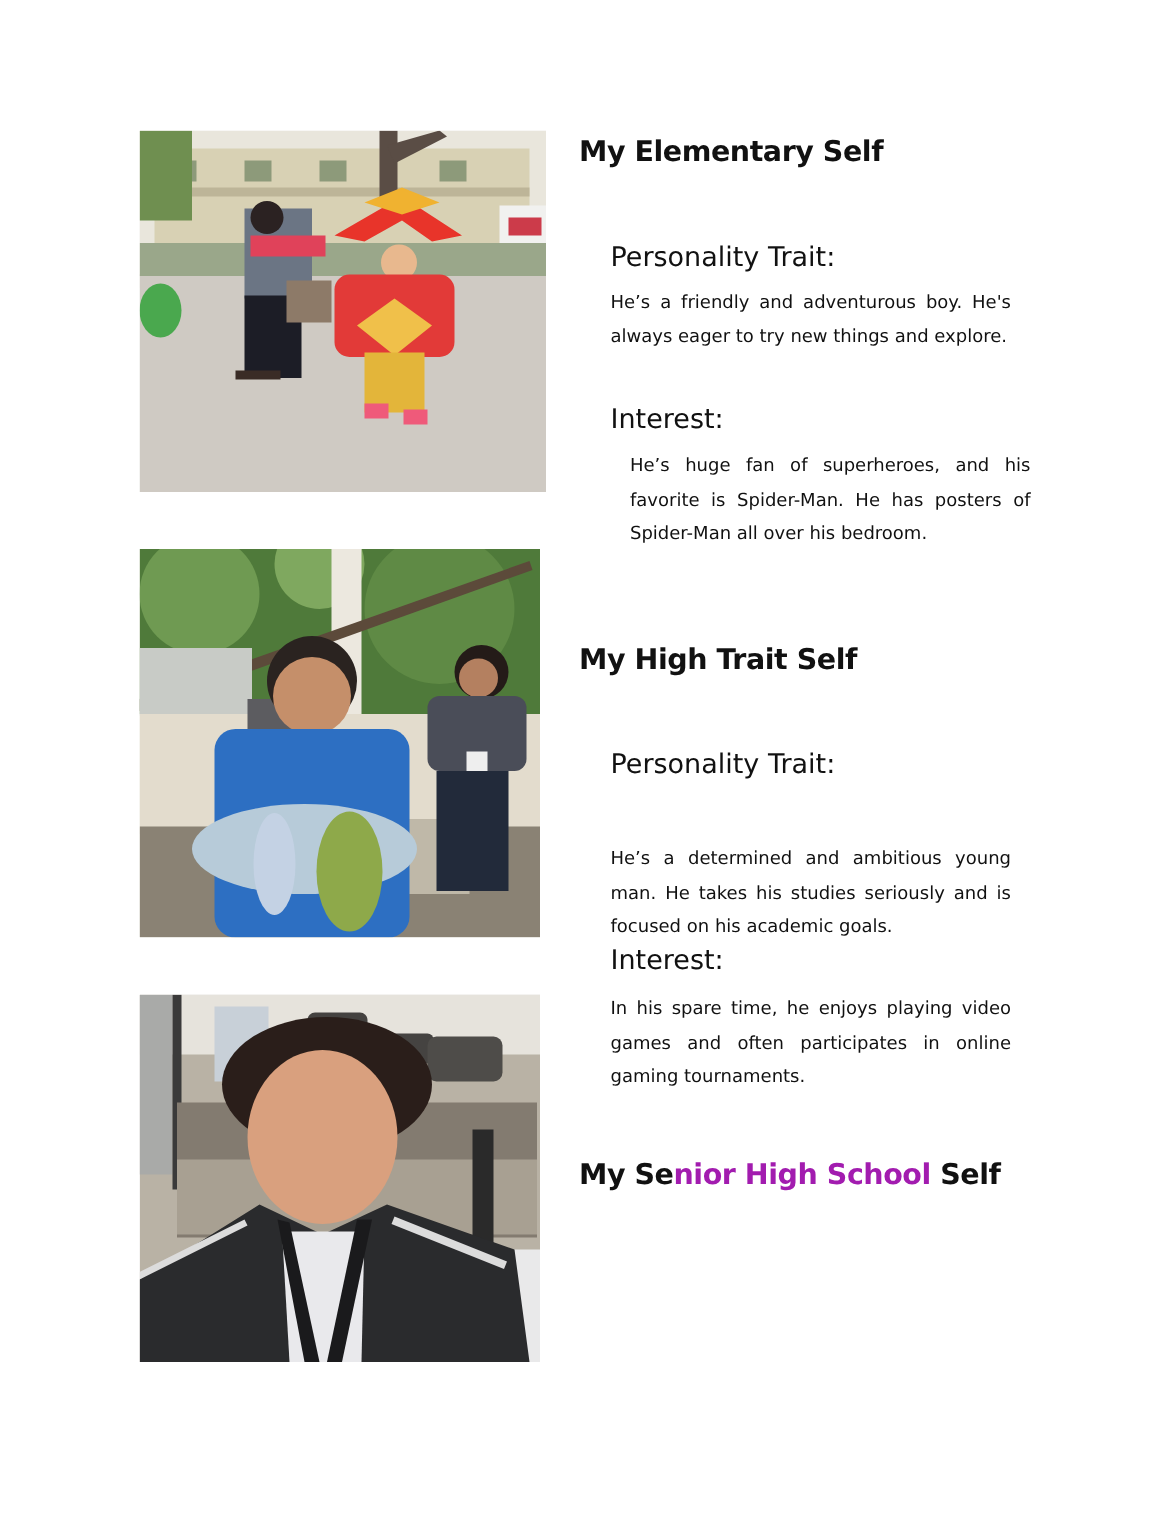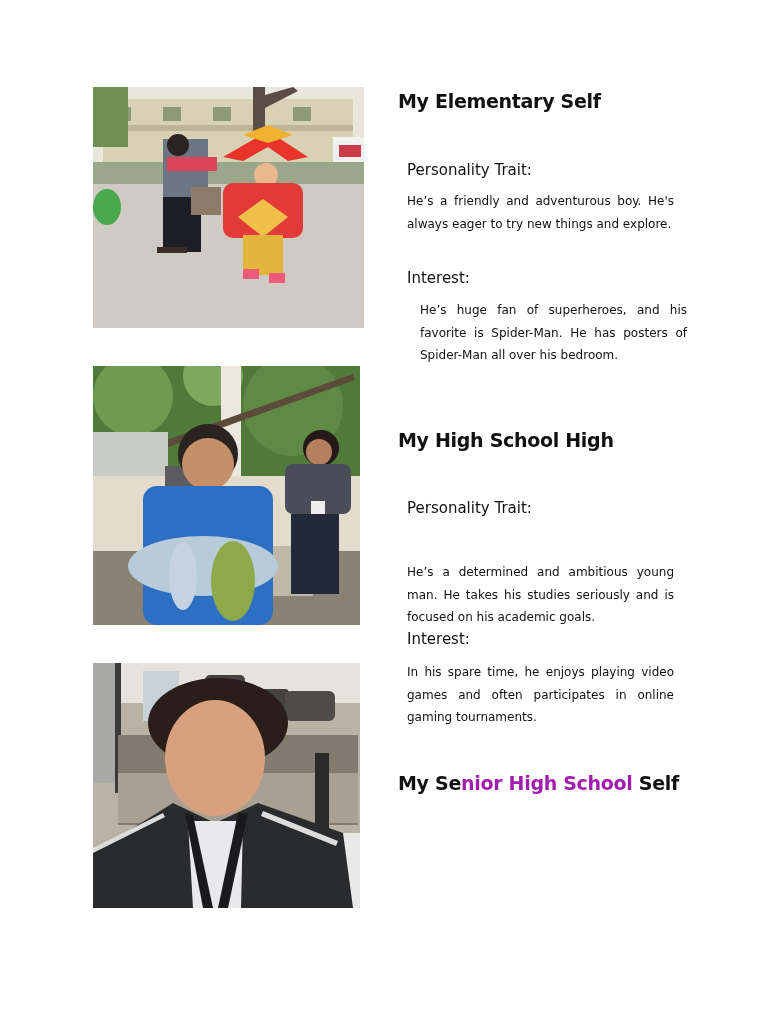--- a/index.html
+++ b/index.html
@@ -6,25 +6,25 @@
     body {
       width: 768px; height: 1024px; background: #ffffff; position: relative; overflow: hidden;
       font-family: "DejaVu Sans", "Liberation Sans", sans-serif; color: #111;
     }
     .photo { position: absolute; overflow: hidden; }
     .photo svg { display: block; width: 100%; height: 100%; }
     #photo-1 { left: 93px; top: 87px; width: 271px; height: 241px; }
     #photo-2 { left: 93px; top: 366px; width: 267px; height: 259px; }
     #photo-3 { left: 93px; top: 663px; width: 267px; height: 245px; }
     .heading {
-      position: absolute; left: 398px; font-size: 19px; font-weight: bold; color: #111;
+      position: absolute; left: 386px; font-size: 19px; font-weight: bold; color: #111;
       letter-spacing: -0.3px; white-space: nowrap;
     }
     .heading .gray { color: #a21caf; }
-    .label { position: absolute; left: 407px; font-size: 15px; color: #111; }
+    .label { position: absolute; left: 407px; font-size: 18px; color: #111; }
     .para {
       position: absolute; left: 407px; width: 267px; font-size: 12px; line-height: 22.5px;
       text-align: justify; color: #111;
     }
   </style>
 </head>
 <body>
 
 <div class="photo" id="photo-1">
   <svg viewBox="0 0 271 241" preserveAspectRatio="none">
@@ -113,19 +113,19 @@
     <path d="M170 148 L245 178 L243 183 L168 153Z" fill="#dcdcdc"></path>
   </svg>
 </div>
 
 <div class="heading" style="top:90px;">My Elementary Self</div>
 <div class="label" style="top:161px;">Personality Trait:</div>
 <div class="para" style="top:190px;">He’s a friendly and adventurous boy. He's always eager to try new things and explore.</div>
 <div class="label" style="top:269px;">Interest:</div>
 <div class="para" style="top:299px;margin-left:13px;">He’s huge fan of superheroes, and his favorite is Spider-Man. He has posters of Spider-Man all over his bedroom.</div>
 
-<div class="heading" style="top:429px;">My High School High</div>
+<div class="heading" style="top:429px;">My High Trait Self</div>
 <div class="label" style="top:499px;">Personality Trait:</div>
 <div class="para" style="top:529px;margin-top:32px;">He’s a determined and ambitious young man. He takes his studies seriously and is focused on his academic goals.</div>
 <div class="label" style="top:630px;">Interest:</div>
 <div class="para" style="top:661px;">In his spare time, he enjoys playing video games and often participates in online gaming tournaments.</div>
 
 <div class="heading" style="top:772px;"><span>My Se</span><span class="gray">nior High School</span><span> Self</span></div>
 
 </body></html>

